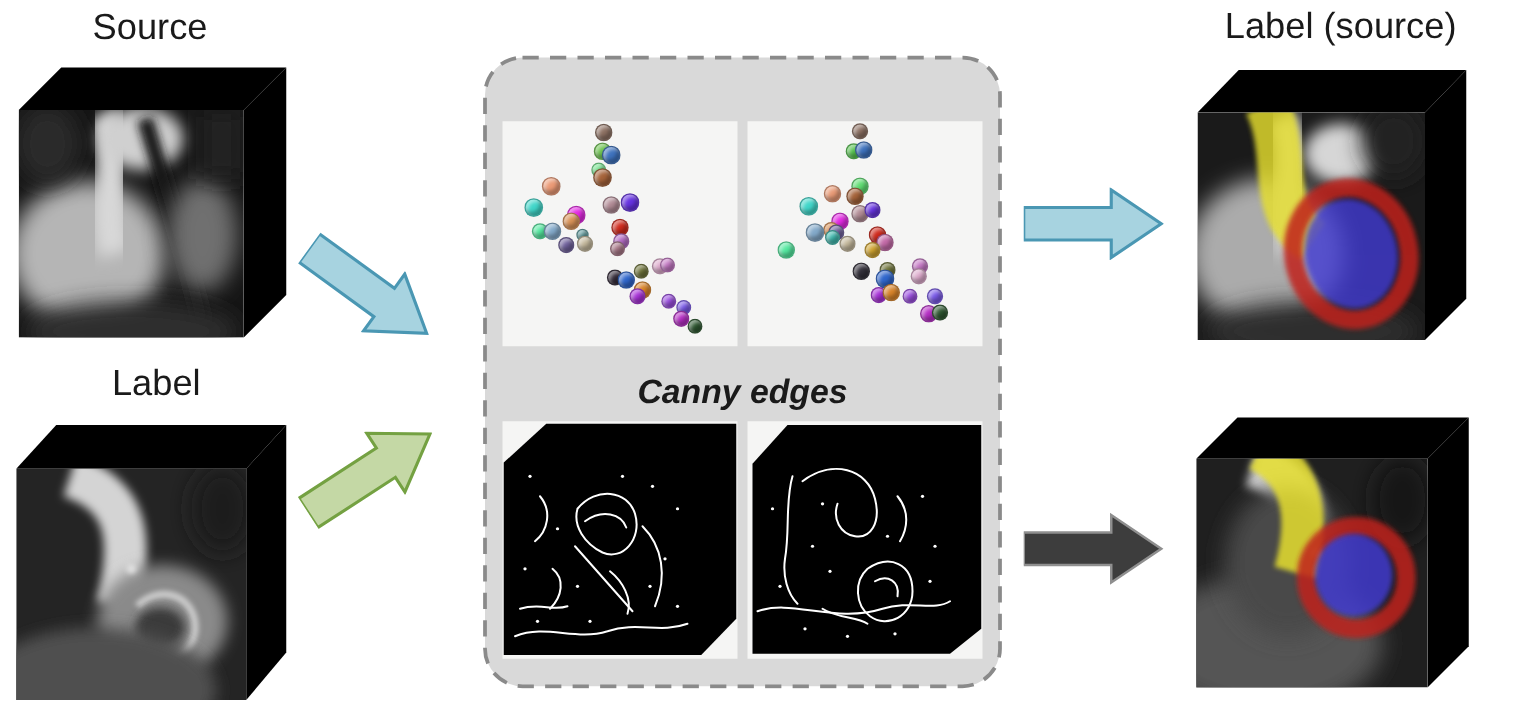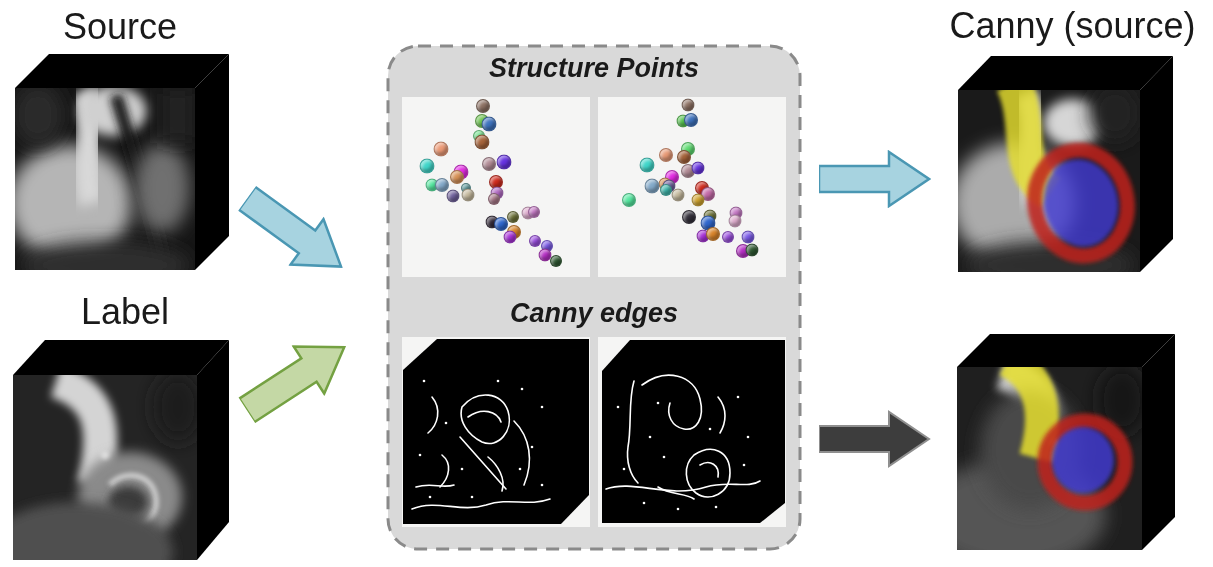--- a/index.html
+++ b/index.html
@@ -1,18 +1,18 @@
 <!DOCTYPE html>
 <html style="--text_color: #1a1a1a; --arrow_blue_fill: #a7d3e0; --arrow_blue_stroke: #4a97b3; --arrow_green_fill: #c4d8a5; --arrow_green_stroke: #74a142; --arrow_dark_fill: #3d3d3d; --arrow_dark_stroke: #8f8f8f; --box_bg: #d9d9d9; --box_border: #8a8a8a; --panel_bg: #f5f5f4; --overlay_yellow: #e6df2e; --overlay_red: #c0211d; --overlay_blue: #423bd4;"><head>
 <meta charset="utf-8">
 <style>
   html,body{margin:0;padding:0;background:#ffffff;}
   .canvas{position:relative;width:1213px;height:567px;background:#fff;
           font-family:"Liberation Sans",sans-serif;color:var(--text_color,#1a1a1a);overflow:hidden;}
-  .side-label{position:absolute;text-align:center;font-size:36px;line-height:1.15;font-weight:400;}
+  .side-label{position:absolute;text-align:center;font-size:29px;line-height:1.15;font-weight:400;}
   .mid-title{position:absolute;left:0;width:100%;text-align:center;font-size:27px;font-style:italic;font-weight:600;}
   .pipeline-box{position:absolute;left:386px;top:44px;width:416px;height:507px;}
   .box-bg{position:absolute;left:0;top:0;}
   .panel{position:absolute;width:188px;background:var(--panel_bg,#f5f5f4);}
   .points-panel{height:180px;overflow:hidden;}
   .canny-panel{height:190px;overflow:hidden;}
   .dot{position:absolute;border-radius:50%;transform:translate(-50%,-50%);
        box-shadow:inset -2px -3px 3px rgba(0,0,0,.30), inset 2px 2px 3px rgba(255,255,255,.50);
        border:1px solid rgba(40,40,40,.30);}
   .cube{position:absolute;}
@@ -101,21 +101,20 @@
   <div class="arrow arrow-green" style="left:248px;top:380px;transform:rotate(-33deg);transform-origin:0 50%">
     <svg width="118" height="60" viewBox="0 0 118 60">
         <polygon points="0,16 74,16 74,2 116,30 74,58 74,44 0,44"></polygon>
       </svg>
   </div>
 
   <div class="pipeline-box">
     <svg class="box-bg" width="416" height="507">
       <rect x="2" y="2" width="412" height="503" rx="30" fill="var(--box_bg,#d9d9d9)" stroke="var(--box_border,#8a8a8a)" stroke-width="3" stroke-dasharray="13 9"></rect>
     </svg>
-    <div class="mid-title" style="top:9px">Structure Points</div>
     <div class="panel points-panel" style="left:16px;top:53px">
         <span class="dot" style="left: 43.1%; top: 5%; height: 12px; width: 12px; background: rgb(141, 113, 99);"></span>
         <span class="dot" style="left: 42.6%; top: 13.3%; height: 12px; width: 12px; background: rgb(108, 194, 79);"></span>
         <span class="dot" style="left: 46.5%; top: 15%; height: 13px; width: 13px; background: rgb(62, 114, 189);"></span>
         <span class="dot" style="left: 41%; top: 21.7%; height: 10px; width: 10px; background: rgb(114, 224, 140);"></span>
         <span class="dot" style="left: 42.6%; top: 25%; height: 13px; width: 13px; background: rgb(165, 99, 58);"></span>
         <span class="dot" style="left: 20.7%; top: 28.9%; height: 13px; width: 13px; background: rgb(235, 154, 118);"></span>
         <span class="dot" style="left: 13.3%; top: 38.3%; height: 13px; width: 13px; background: rgb(65, 214, 201);"></span>
         <span class="dot" style="left: 46.3%; top: 37.2%; height: 12px; width: 12px; background: rgb(177, 139, 149);"></span>
         <span class="dot" style="left: 54.3%; top: 36.1%; height: 13px; width: 13px; background: rgb(102, 51, 224);"></span>
@@ -232,21 +231,21 @@
     <svg width="112" height="58" viewBox="0 0 112 58">
         <polygon points="0,16 70,16 70,2 110,29 70,56 70,42 0,42"></polygon>
       </svg>
   </div>
   <div class="arrow arrow-dark" style="left:819px;top:410px">
     <svg width="112" height="58" viewBox="0 0 112 58">
         <polygon points="0,16 70,16 70,2 110,29 70,56 70,42 0,42"></polygon>
       </svg>
   </div>
 
-  <div class="side-label" style="left:945px;top:5px;width:255px">Canny (source)</div>
+  <div class="side-label" style="left:945px;top:5px;width:255px">Label (source)</div>
 
   <div class="cube" style="left:955px;top:53px">
     <svg width="235" height="232" viewBox="0 0 235 232">
       <polygon points="3,37 36,3 218,3 185,37" fill="#000"></polygon>
       <polygon points="185,37 218,3 218,186 185,219" fill="#000"></polygon>
       <clipPath id="clip-lbl">
           <rect x="3" y="37" width="182" height="182"></rect>
         </clipPath>
       <g clip-path="url(#clip-lbl)">
         <rect x="3" y="37" width="182" height="182" fill="#1a1a1a"></rect>

